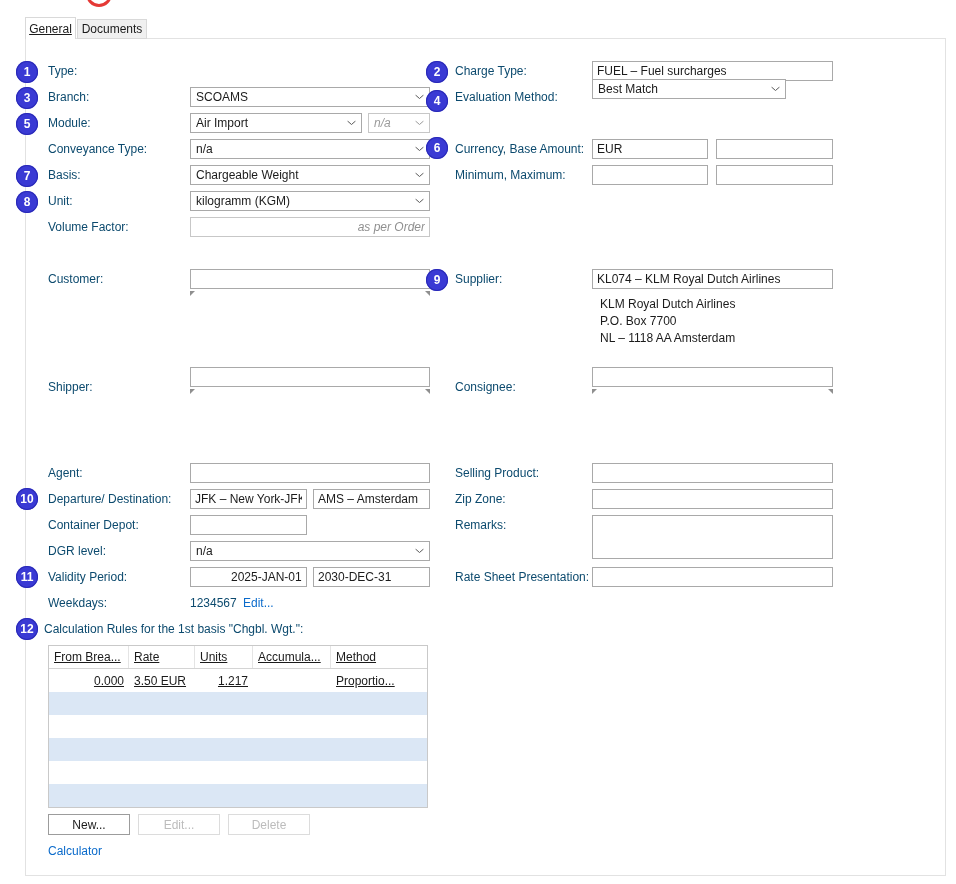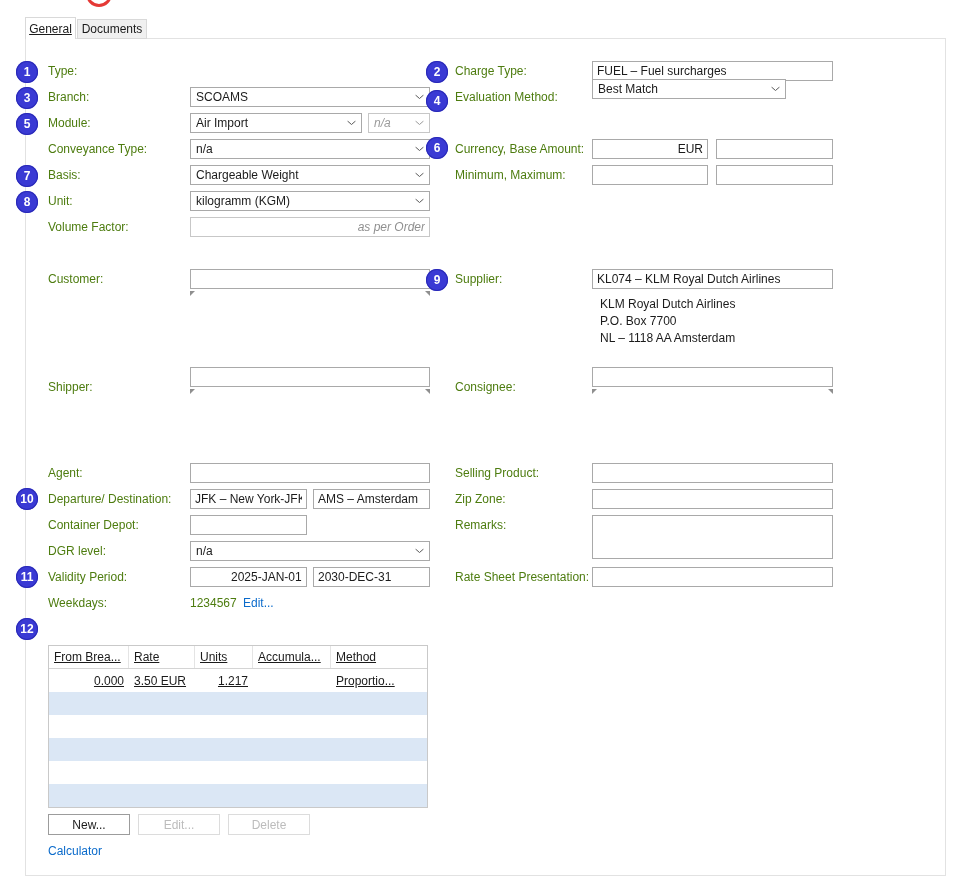--- a/index.html
+++ b/index.html
@@ -4,21 +4,21 @@
 <style>
   html,body{margin:0;padding:0;background:#ffffff;width:956px;height:884px;overflow:hidden;
     font-family:"Liberation Sans","DejaVu Sans",sans-serif;font-size:12px;color:#1b1b1b;}
   .canvas{position:relative;width:956px;height:884px;background:#fff;}
   .panel{position:absolute;border:1px solid #e2e2e2;background:#fff;}
   .tab{position:absolute;box-sizing:border-box;display:flex;align-items:center;justify-content:center;
     font-size:12px;cursor:pointer;}
   .tab-active{background:#fff;border:1px solid #d9d9d9;border-bottom:none;z-index:3;}
   .tab-active span{text-decoration:underline;}
   .tab-inactive{background:#f0f0f0;border:1px solid #d9d9d9;z-index:2;}
-  .lbl{position:absolute;white-space:nowrap;color:#4d7c0f;}
+  .lbl{position:absolute;white-space:nowrap;color:#0c4a6e;}
   .inp{position:absolute;height:20px;box-sizing:border-box;border:1px solid #a9a9a9;background:#fff;
     padding:0 4px;font:12px "Liberation Sans","DejaVu Sans",sans-serif;color:#1b1b1b;outline:none;}
   .inp::placeholder{font-style:italic;color:#8f8f8f;text-align:right;opacity:1;}
   textarea.inp{resize:none;padding:2px 4px;}
   .dd{position:absolute;height:20px;box-sizing:border-box;border:1px solid #a9a9a9;background:#fff;
     display:flex;align-items:center;padding:0 18px 0 5px;cursor:default;}
   .dd .chev{position:absolute;right:5px;top:50%;transform:translateY(-50%);line-height:0;}
   .dim{color:#9a9a9a;font-style:italic;}
   .badge{position:absolute;width:22px;height:22px;border-radius:50%;background:#3a3ad4;color:#fff;
     font-weight:bold;font-size:12px;display:flex;align-items:center;justify-content:center;z-index:6;
@@ -92,21 +92,21 @@
   </div>
 
   <div class="lbl" style="left:48px;top:142px">Conveyance Type:</div>
   <div class="dd" style="left:190px;top:139px;width:240px">
     <span>n/a</span>
     <span class="chev"><svg width="9" height="5" viewBox="0 0 9 5">
           <polyline points="0.5,0.5 4.5,4 8.5,0.5" fill="none" stroke="#5a5a5a" stroke-width="1"></polyline>
         </svg></span>
   </div>
   <div class="lbl" style="left:455px;top:142px">Currency, Base Amount:</div>
-  <input class="inp" style="left: 592px; top: 139px; width: 116px; text-align: right;" value="EUR">
+  <input class="inp" style="left: 592px; top: 139px; width: 116px;" value="EUR">
   <input class="inp" style="left: 716px; top: 139px; width: 117px;">
 
   <div class="lbl" style="left:48px;top:168px">Basis:</div>
   <div class="dd" style="left:190px;top:165px;width:240px">
     <span>Chargeable Weight</span>
     <span class="chev"><svg width="9" height="5" viewBox="0 0 9 5">
           <polyline points="0.5,0.5 4.5,4 8.5,0.5" fill="none" stroke="#5a5a5a" stroke-width="1"></polyline>
         </svg></span>
   </div>
   <div class="lbl" style="left:455px;top:168px">Minimum, Maximum:</div>
@@ -170,20 +170,21 @@
   <div class="lbl" style="left:48px;top:570px">Validity Period:</div>
   <input class="inp" style="left: 190px; top: 567px; width: 117px; padding-left: 40px;" value="2025-JAN-01">
   <input class="inp" style="left: 313px; top: 567px; width: 117px;" value="2030-DEC-31">
   <div class="lbl" style="left:455px;top:570px">Rate Sheet Presentation:</div>
   <input class="inp" style="left: 592px; top: 567px; width: 241px;">
 
   <div class="lbl" style="left:48px;top:596px">Weekdays:</div>
   <div class="lbl" style="left:190px;top:596px">1234567</div>
   <div class="link" style="left:243px;top:596px">Edit...</div>
 
+  <div class="lbl" style="left:44px;top:622px">Calculation Rules for the 1st basis "Chgbl. Wgt.":</div>
 
   <div class="tbl">
     <div class="tr head">
       <div class="td">From Brea...</div>
       <div class="td">Rate</div>
       <div class="td">Units</div>
       <div class="td">Accumula...</div>
       <div class="td">Method</div>
     </div>
     <div class="tr">

